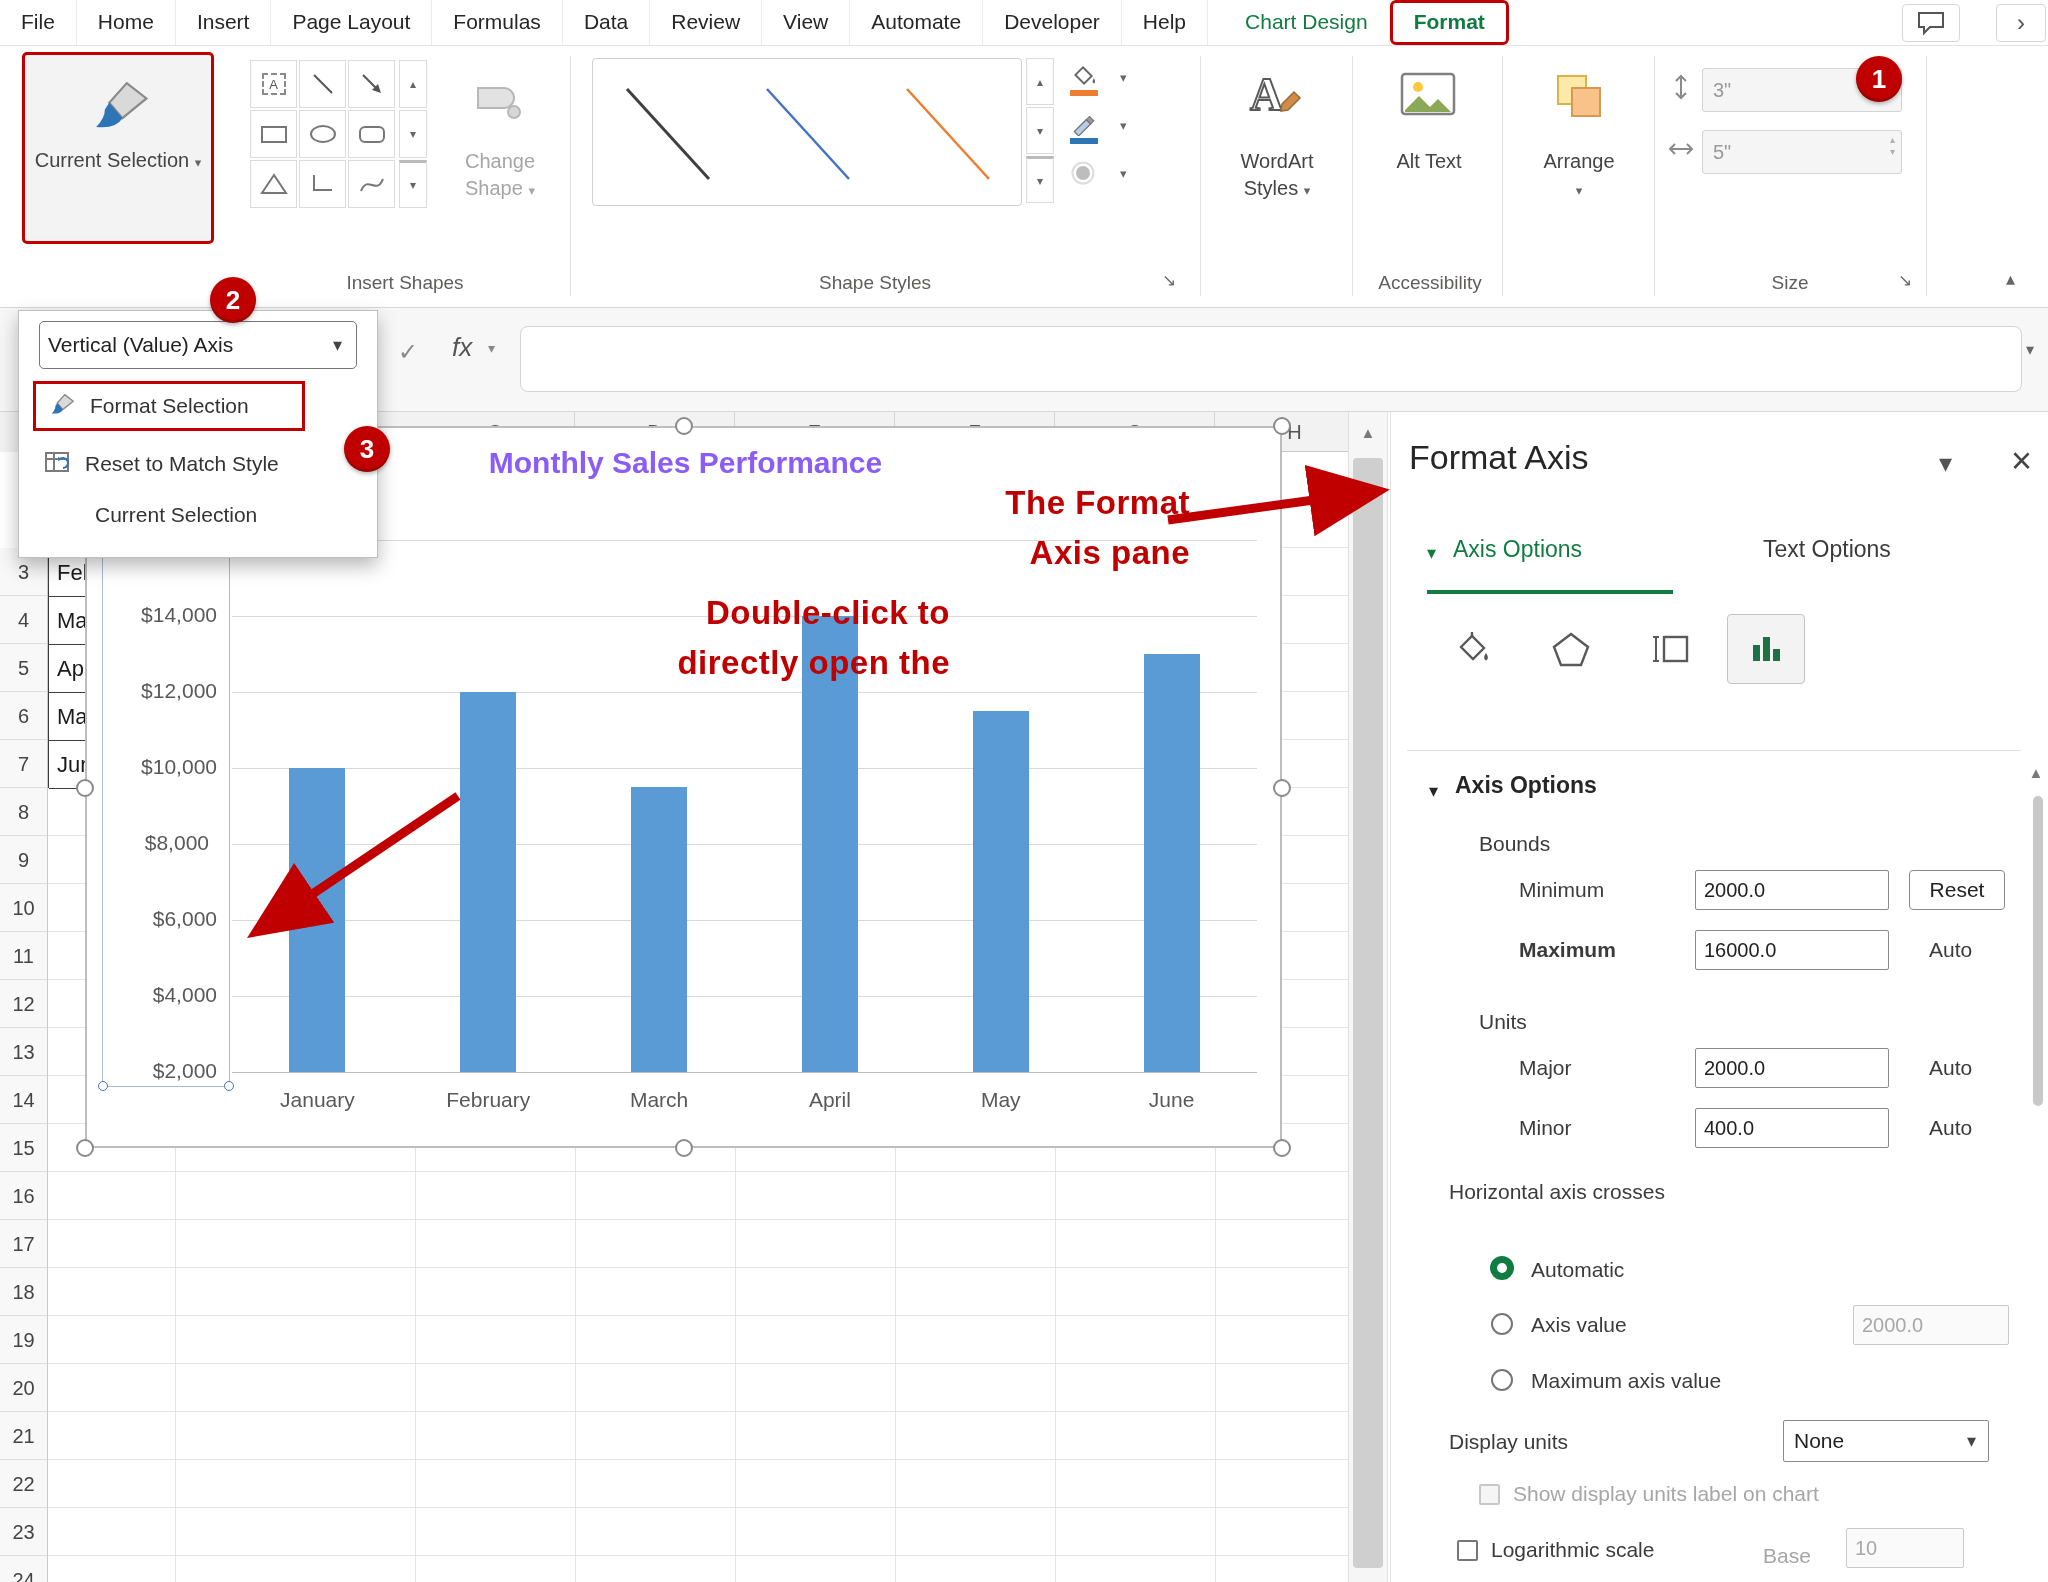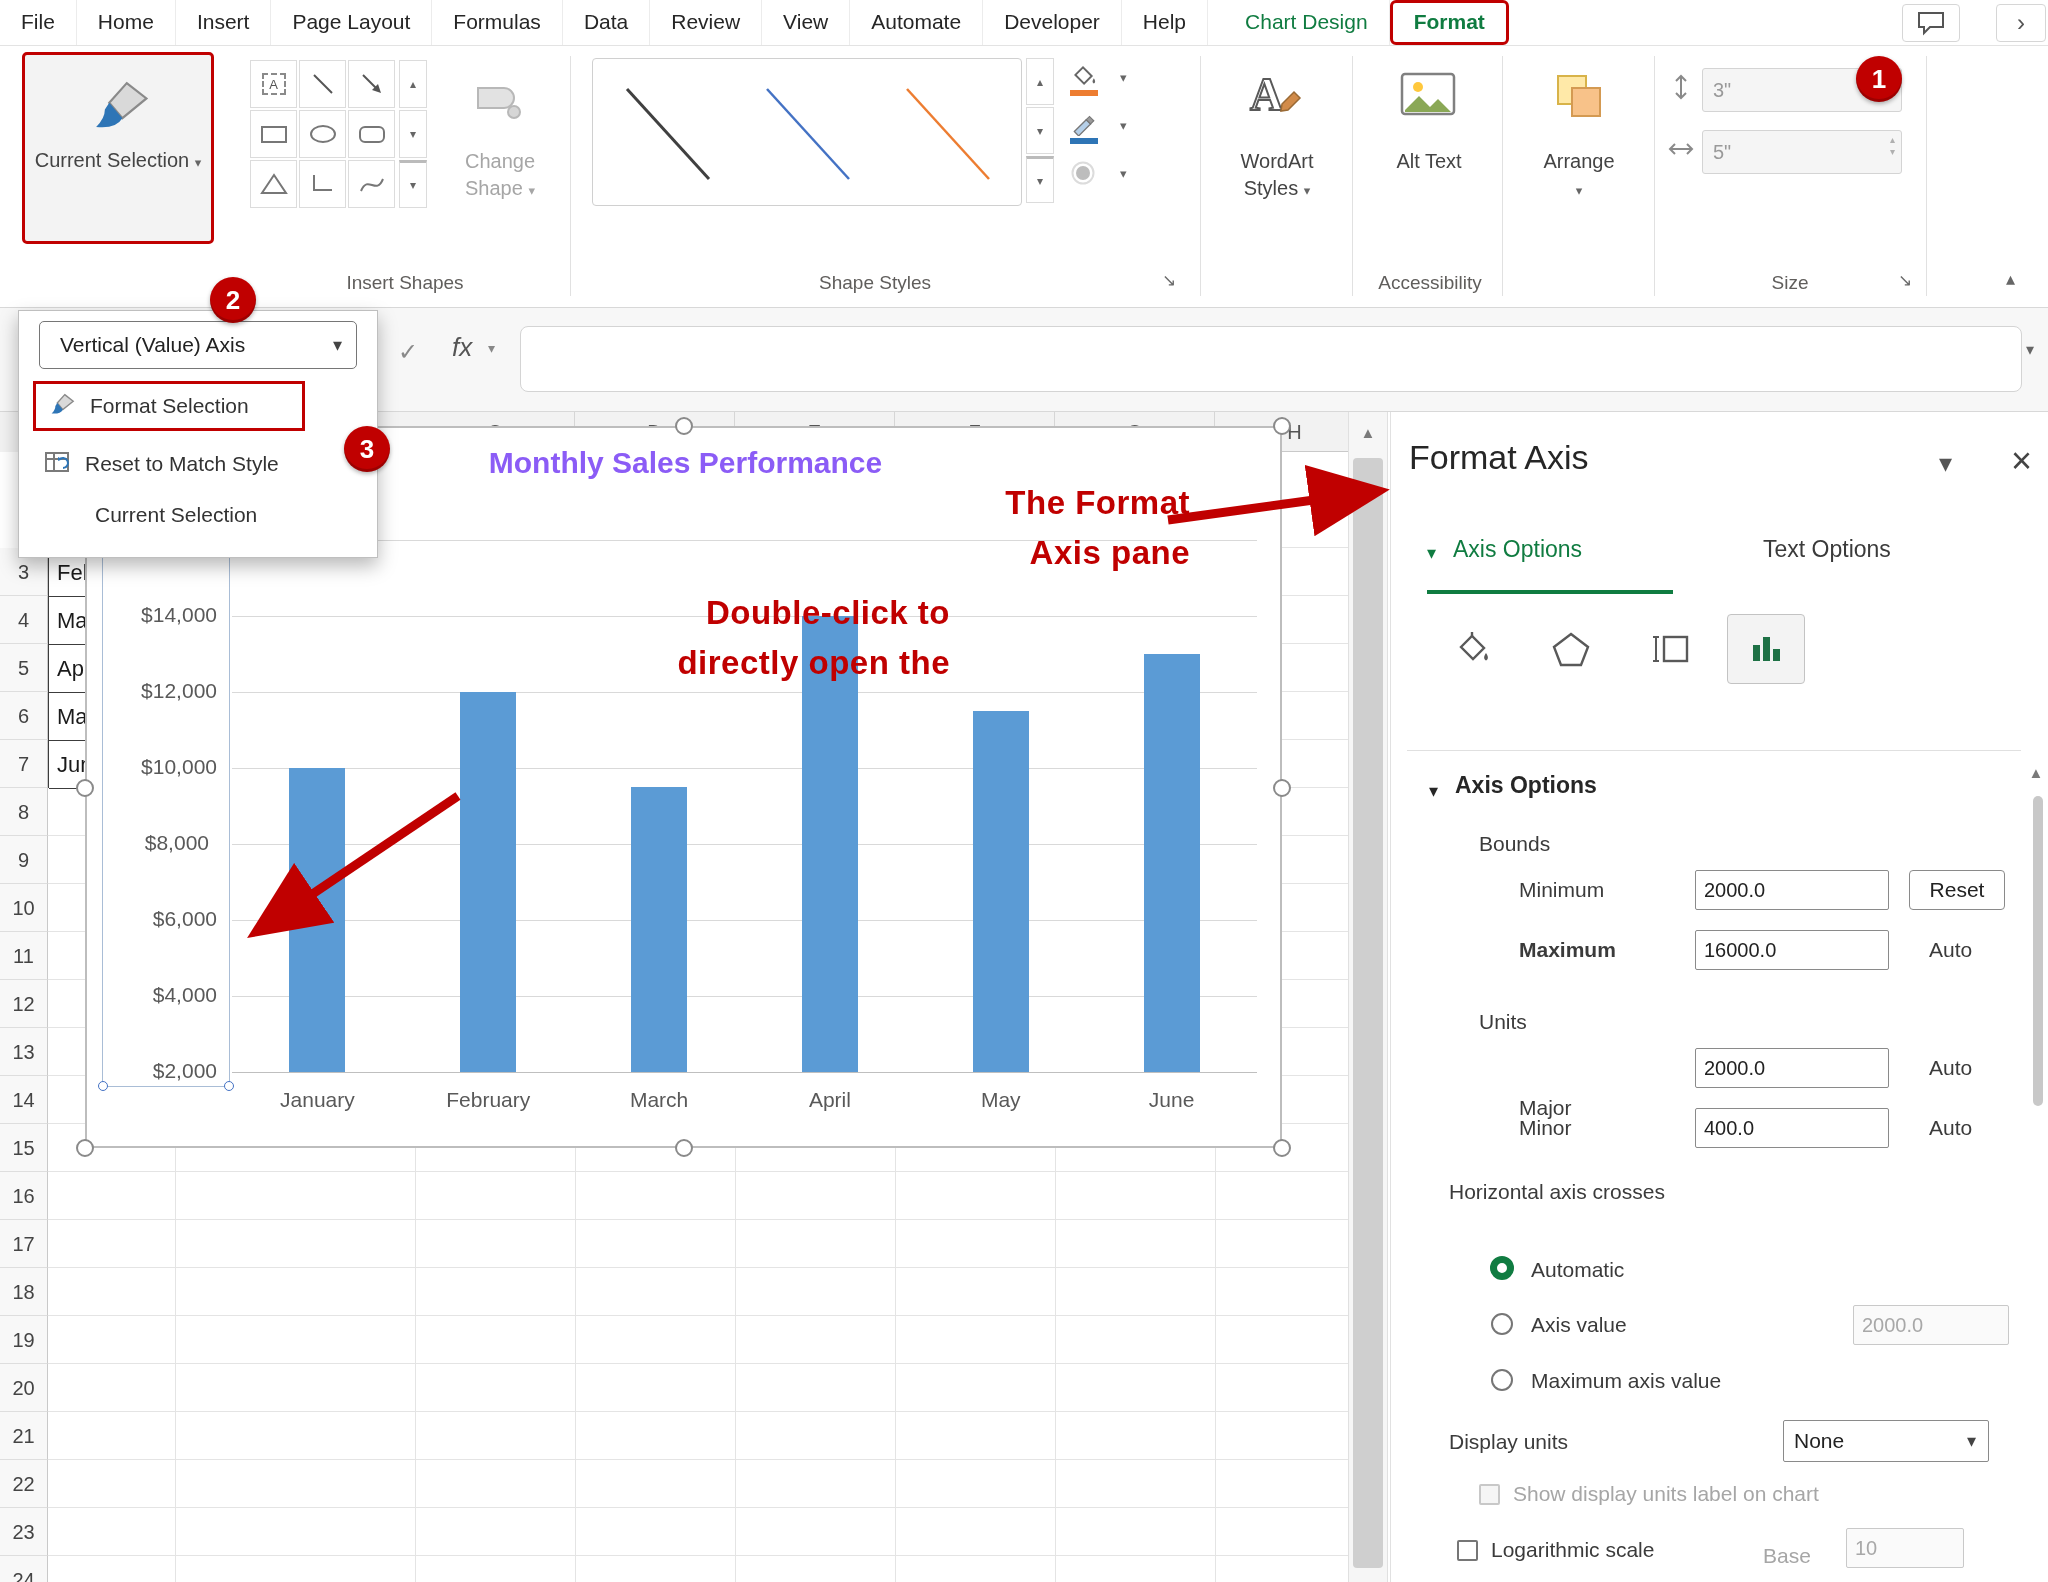--- a/index.html
+++ b/index.html
@@ -92,21 +92,21 @@
   .radio.on { width:24px; height:24px; border:7px solid #107c41; }
   .checkbox { position:absolute; width:21px; height:21px; border:2px solid #767676; border-radius:2px; background:#fff; }
   .checkbox.disabled { border-color:#c8c8c8; background:#f5f5f5; }
   .pselect { position:absolute; height:42px; background:#fff; border:1px solid #8a8a8a; border-radius:2px;
              font-size:21px; color:#222; line-height:40px; padding-left:10px; }
 
   
   .dropdown { position:absolute; left:18px; top:310px; width:360px; height:248px; background:#fff;
               border:1px solid #bfbfbf; box-shadow:0 8px 18px rgba(0,0,0,.28); z-index:40; }
   .combo { position:absolute; left:20px; top:10px; width:318px; height:48px; border:1px solid #767676;
-           border-radius:5px; background:#fff; font-size:21px; color:#222; line-height:46px; padding-left:20px; }
+           border-radius:5px; background:#fff; font-size:21px; color:#222; line-height:46px; padding-left:8px; }
   .menu-item { position:absolute; left:14px; height:50px; display:flex; align-items:center; gap:14px;
                font-size:21px; color:#333; padding-left:10px; }
   .redframe { border:3px solid #c00000; }
 
   
   .note { position:absolute; color:#c00000; font-weight:bold; font-size:33px; text-align:right;
           line-height:1.5; z-index:50; letter-spacing:.5px; }
   .badge { position:absolute; width:46px; height:46px; border-radius:50%; background:#c00000; color:#fff;
            font-size:26px; font-weight:bold; display:flex; align-items:center; justify-content:center;
            box-shadow:inset 0 -3px 0 rgba(0,0,0,.18), 0 2px 4px rgba(0,0,0,.3); z-index:60; }
@@ -280,21 +280,21 @@
 
     <div class="plabel" style="left:88px; top:420px;">Bounds</div>
     <div class="plabel" style="left:128px; top:466px;">Minimum</div>
     <div class="pinput" style="left:304px; top:458px; width:194px;">2000.0</div>
     <div class="pbtn" style="left:518px; top:458px; width:96px;">Reset</div>
     <div class="plabel" style="left:128px; top:526px;font-weight:bold;">Maximum</div>
     <div class="pinput" style="left:304px; top:518px; width:194px;">16000.0</div>
     <div class="plabel" style="left:538px; top:526px;">Auto</div>
 
     <div class="plabel" style="left:88px; top:598px;">Units</div>
-    <div class="plabel" style="left:128px; top:644px;margin-top:40px;">Major</div>
+    <div class="plabel" style="left:128px; top:644px;">Major</div>
     <div class="pinput" style="left:304px; top:636px; width:194px;">2000.0</div>
     <div class="plabel" style="left:538px; top:644px;">Auto</div>
     <div class="plabel" style="left:128px; top:704px;">Minor</div>
     <div class="pinput" style="left:304px; top:696px; width:194px;">400.0</div>
     <div class="plabel" style="left:538px; top:704px;">Auto</div>
 
     <div class="plabel" style="left:58px; top:768px;">Horizontal axis crosses</div>
     <div class="radio on" style="left:99px; top:844px;"></div>
     <div class="plabel" style="left:140px; top:846px;">Automatic</div>
     <div class="radio" style="left:100px; top:901px;"></div>

